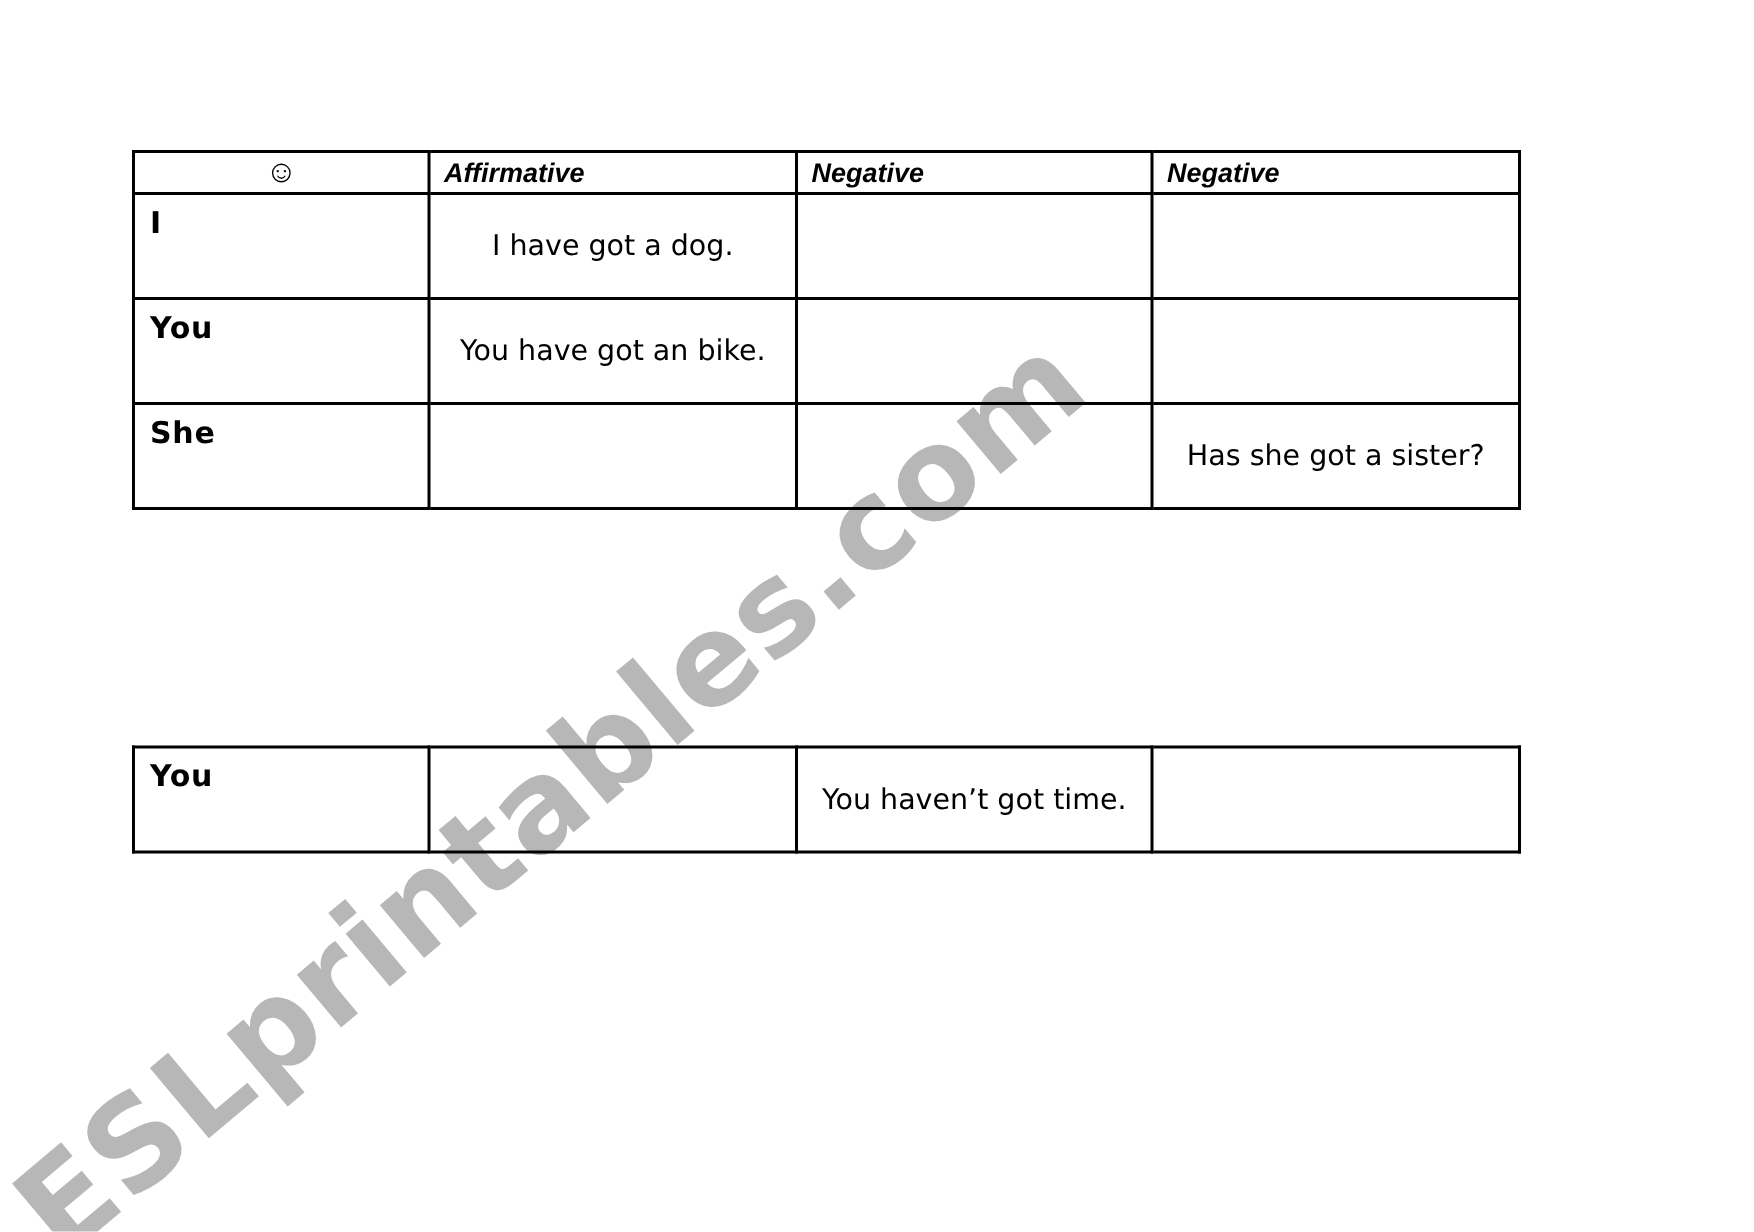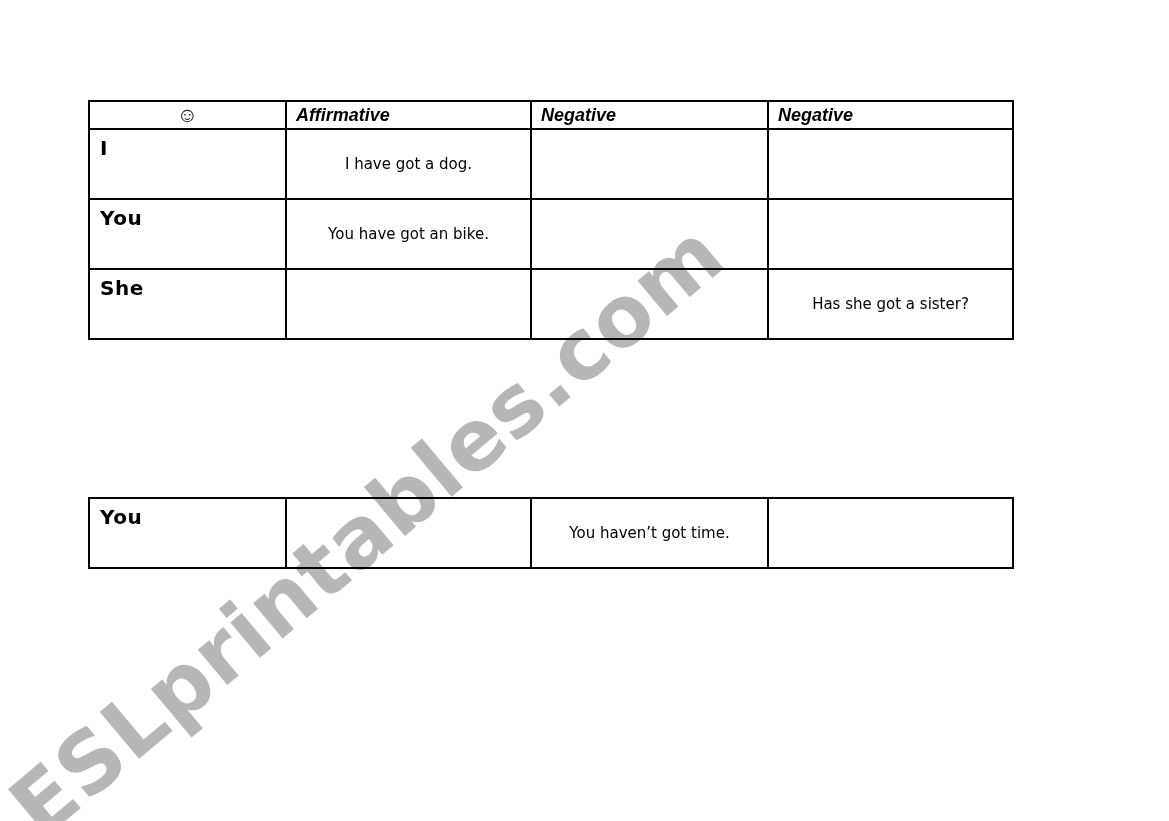--- a/index.html
+++ b/index.html
@@ -79,21 +79,21 @@
     font-family: "DejaVu Sans", sans-serif;
     font-weight: bold;
     font-size: 20px;
     letter-spacing: 0.5px;
   }
 
   td.sentence-cell {
     vertical-align: middle;
     text-align: center;
     font-family: "DejaVu Sans", sans-serif;
-    font-size: 15px;
+    font-size: 19px;
     padding: 0 6px;
   }
 </style>
 </head>
 <body>
 
 <div class="watermark" style="color: rgb(183, 183, 183);">ESLprintables.com</div>
 
 <table class="grid" id="table-singular">
   <colgroup>

